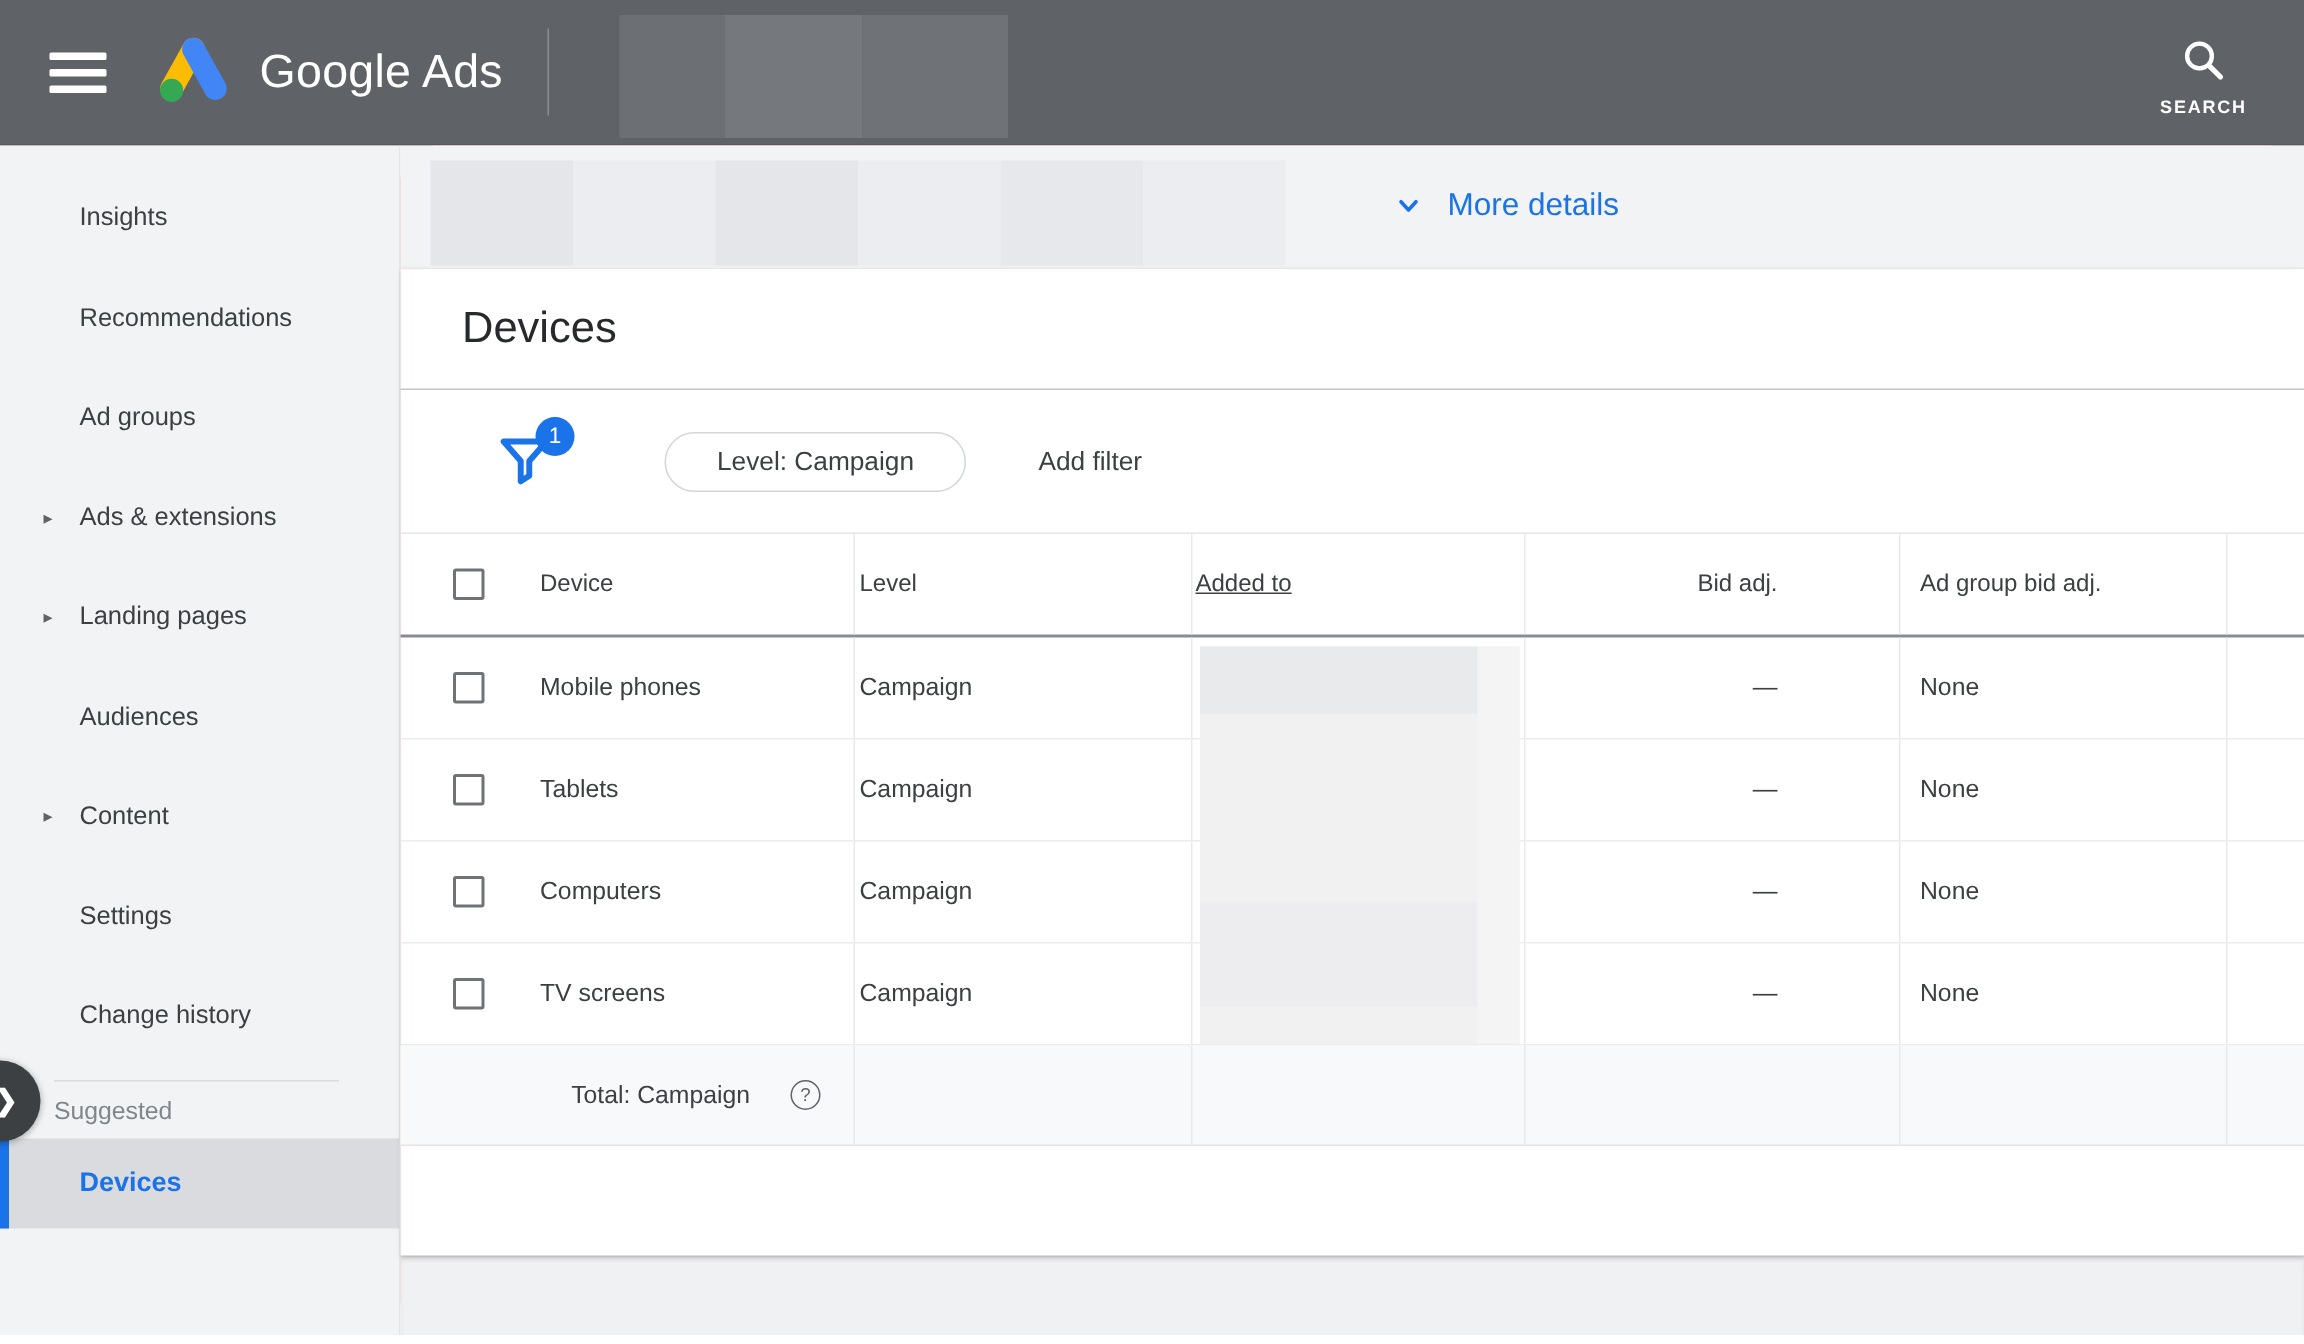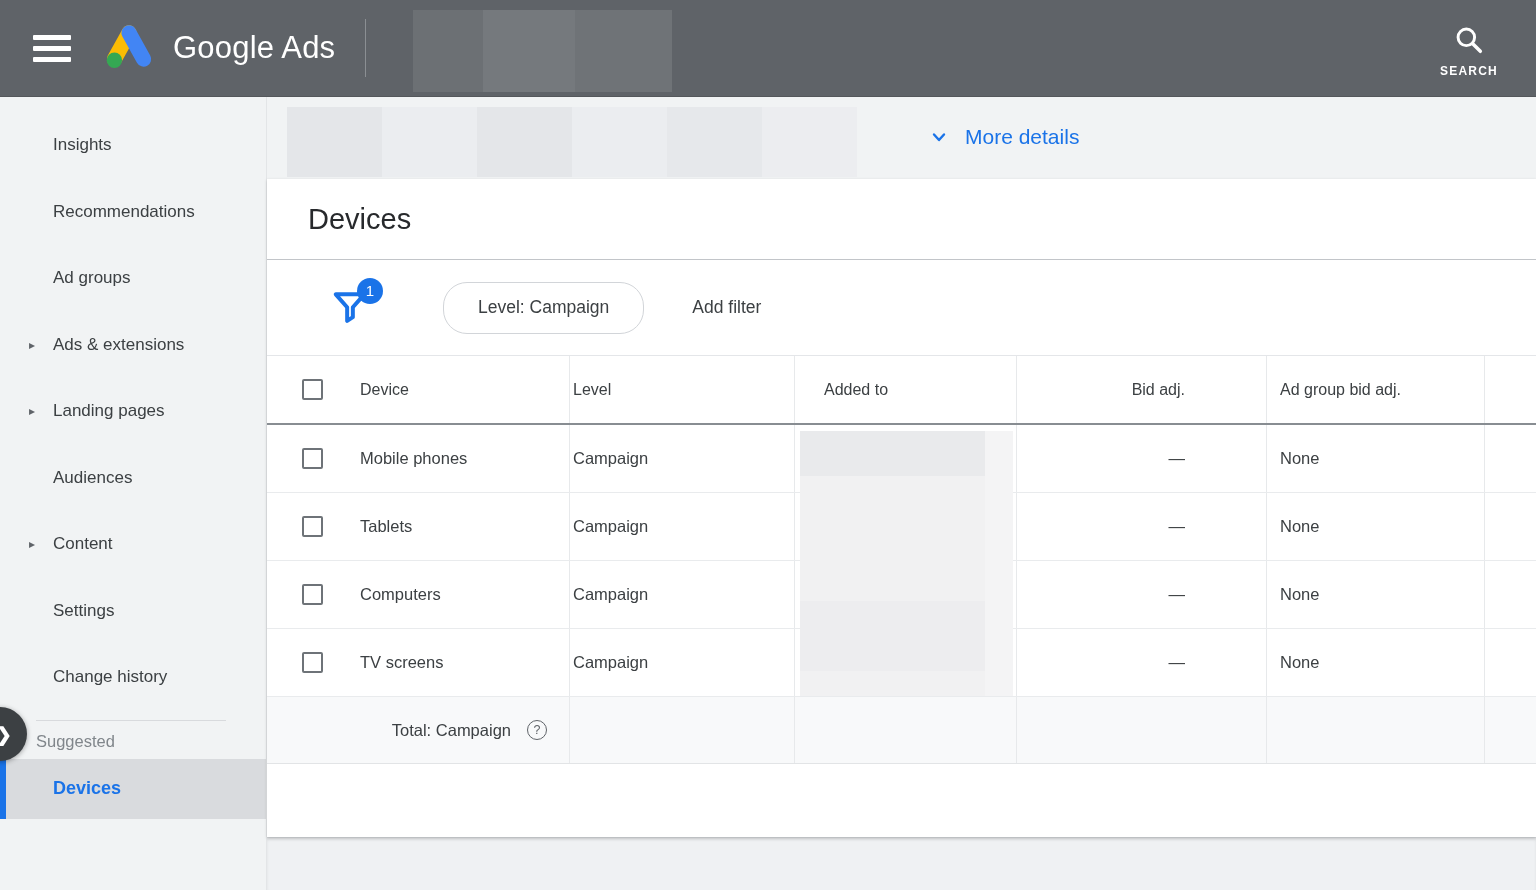--- a/index.html
+++ b/index.html
@@ -49,39 +49,39 @@
   .more-details { position:absolute; left:660px; top:28px; display:flex; align-items:center; gap:14px; cursor:pointer; }
   .more-details .lbl { color:var(--accent,#1a73e8); font-size:21px; font-weight:500; }
 
   .card { position:relative; background:#fff; box-shadow:0 1px 3px rgba(0,0,0,.18); flex:0 0 658px; }
   .heading-band { height:81px; display:flex; align-items:center; padding-left:41px; border-bottom:1px solid #c2c5c9; }
   .page-title { font-size:29px; font-weight:400; color:#27292c; }
 
   .filter-row { height:96px; display:flex; align-items:center; border-bottom:1px solid #e4e6e9; }
   .funnel-wrap { position:relative; margin-left:64px; width:38px; height:40px; cursor:pointer; }
   .filter-badge { position:absolute; top:-10px; right:-14px; width:26px; height:26px; border-radius:50%; background:var(--accent,#1a73e8); color:#fff; font-size:15px; display:flex; align-items:center; justify-content:center; }
-  .chip { margin-left:74px; height:52px; border:1px solid #d2d5d9; border-radius:24px; background:#fff; display:flex; align-items:center; padding:0 34px; font-size:17.5px; color:var(--text,#3c4043); cursor:pointer; }
+  .chip { margin-left:74px; height:40px; border:1px solid #d2d5d9; border-radius:24px; background:#fff; display:flex; align-items:center; padding:0 34px; font-size:17.5px; color:var(--text,#3c4043); cursor:pointer; }
   .add-filter { margin-left:48px; font-size:17.5px; font-weight:500; color:var(--text,#3c4043); cursor:pointer; }
 
   
   .tbl { width:100%; }
   .trow { display:grid; grid-template-columns:302px 225px 222px 250px 218px 1fr; align-items:stretch; }
   .trow > div { display:flex; align-items:center; font-size:16.5px; color:var(--text,#3c4043); }
   .trow > div + div { border-left:1px solid #e7e9eb; }
   .thead { height:69px; border-bottom:2px solid #888d92; }
   .thead > div { font-weight:500; font-size:16px; }
   .drow { height:68px; border-bottom:1px solid #e9ebed; }
   .c-device { padding-left:35px; gap:37px; }
   .checkbox { width:21px; height:21px; border:2px solid #6e7378; border-radius:2px; background:#fff; flex:0 0 21px; cursor:pointer; }
   .c-level { padding-left:3px; }
-  .c-added { padding-left:29px; }
+  .c-added { padding-left:2px;text-decoration:underline; }
   .c-bid { justify-content:flex-end; padding-right:81px; }
   .c-agb { padding-left:13px; }
   .totrow { height:67px; background:#f8f9fa; border-bottom:1px solid #e2e4e6; }
-  .totrow .c-total { justify-content:flex-end; padding-right:22px; gap:16px; }
+  .totrow .c-total { justify-content:flex-end; padding-right:22px; gap:27px; }
   .help-icon { width:20px; height:20px; border:1.6px solid #5f6368; border-radius:50%; display:flex; align-items:center; justify-content:center; font-size:12.5px; color:#5f6368; cursor:pointer; flex:0 0 20px; }
 
   .added-redact { position:absolute; left:533px; top:252px; width:213px; height:265px; background:#f1f1f2; z-index:2; }
   .added-redact .ar-top { position:absolute; left:0; top:0; width:185px; height:45px; background:#e9eaec; }
   .added-redact .ar-mid { position:absolute; left:0; top:170px; width:185px; height:70px; background:#ededef; }
   .added-redact .ar-right { position:absolute; right:0; top:0; width:28px; height:100%; background:#f4f4f5; }
 
   .footer { flex:1; background:#eff1f3; border-top:1px solid #d5d8db; box-shadow:inset 0 2px 3px rgba(0,0,0,.07); }
 </style>
 </head>

